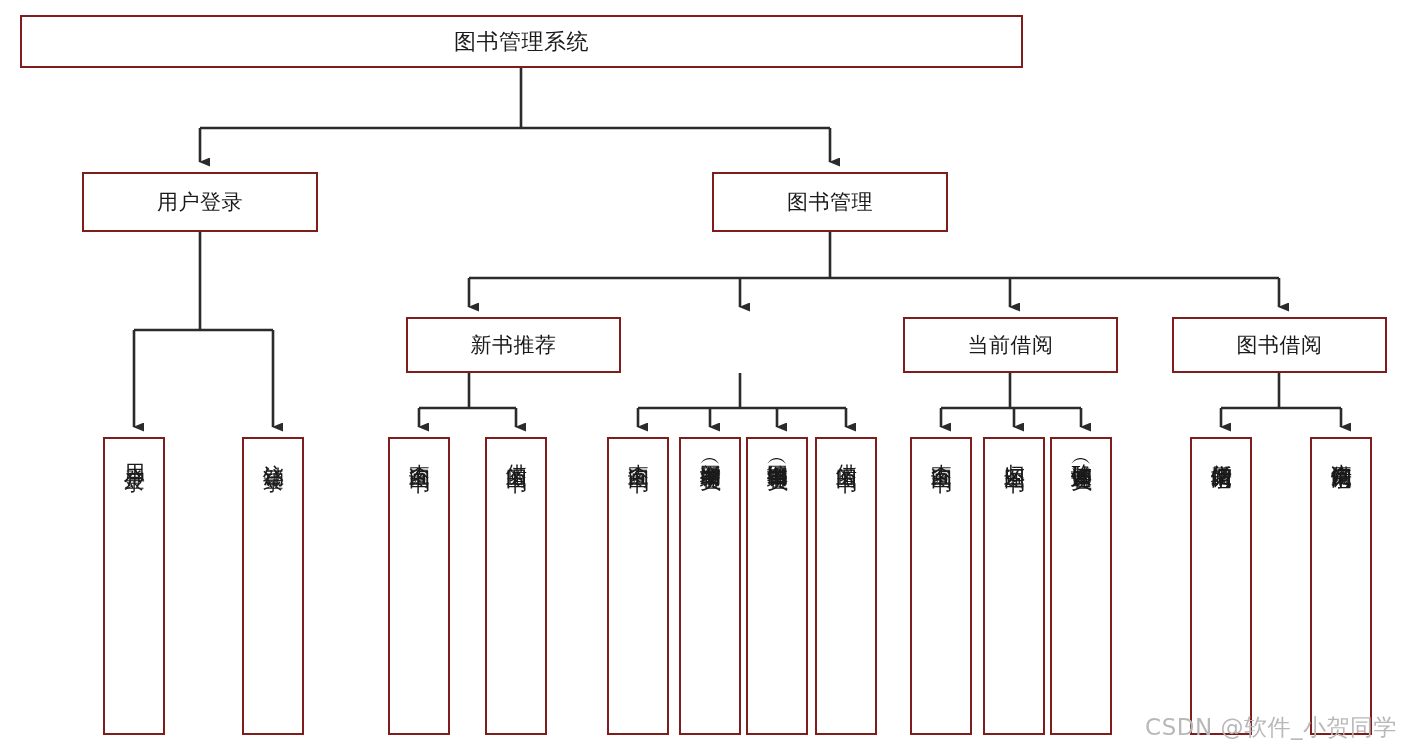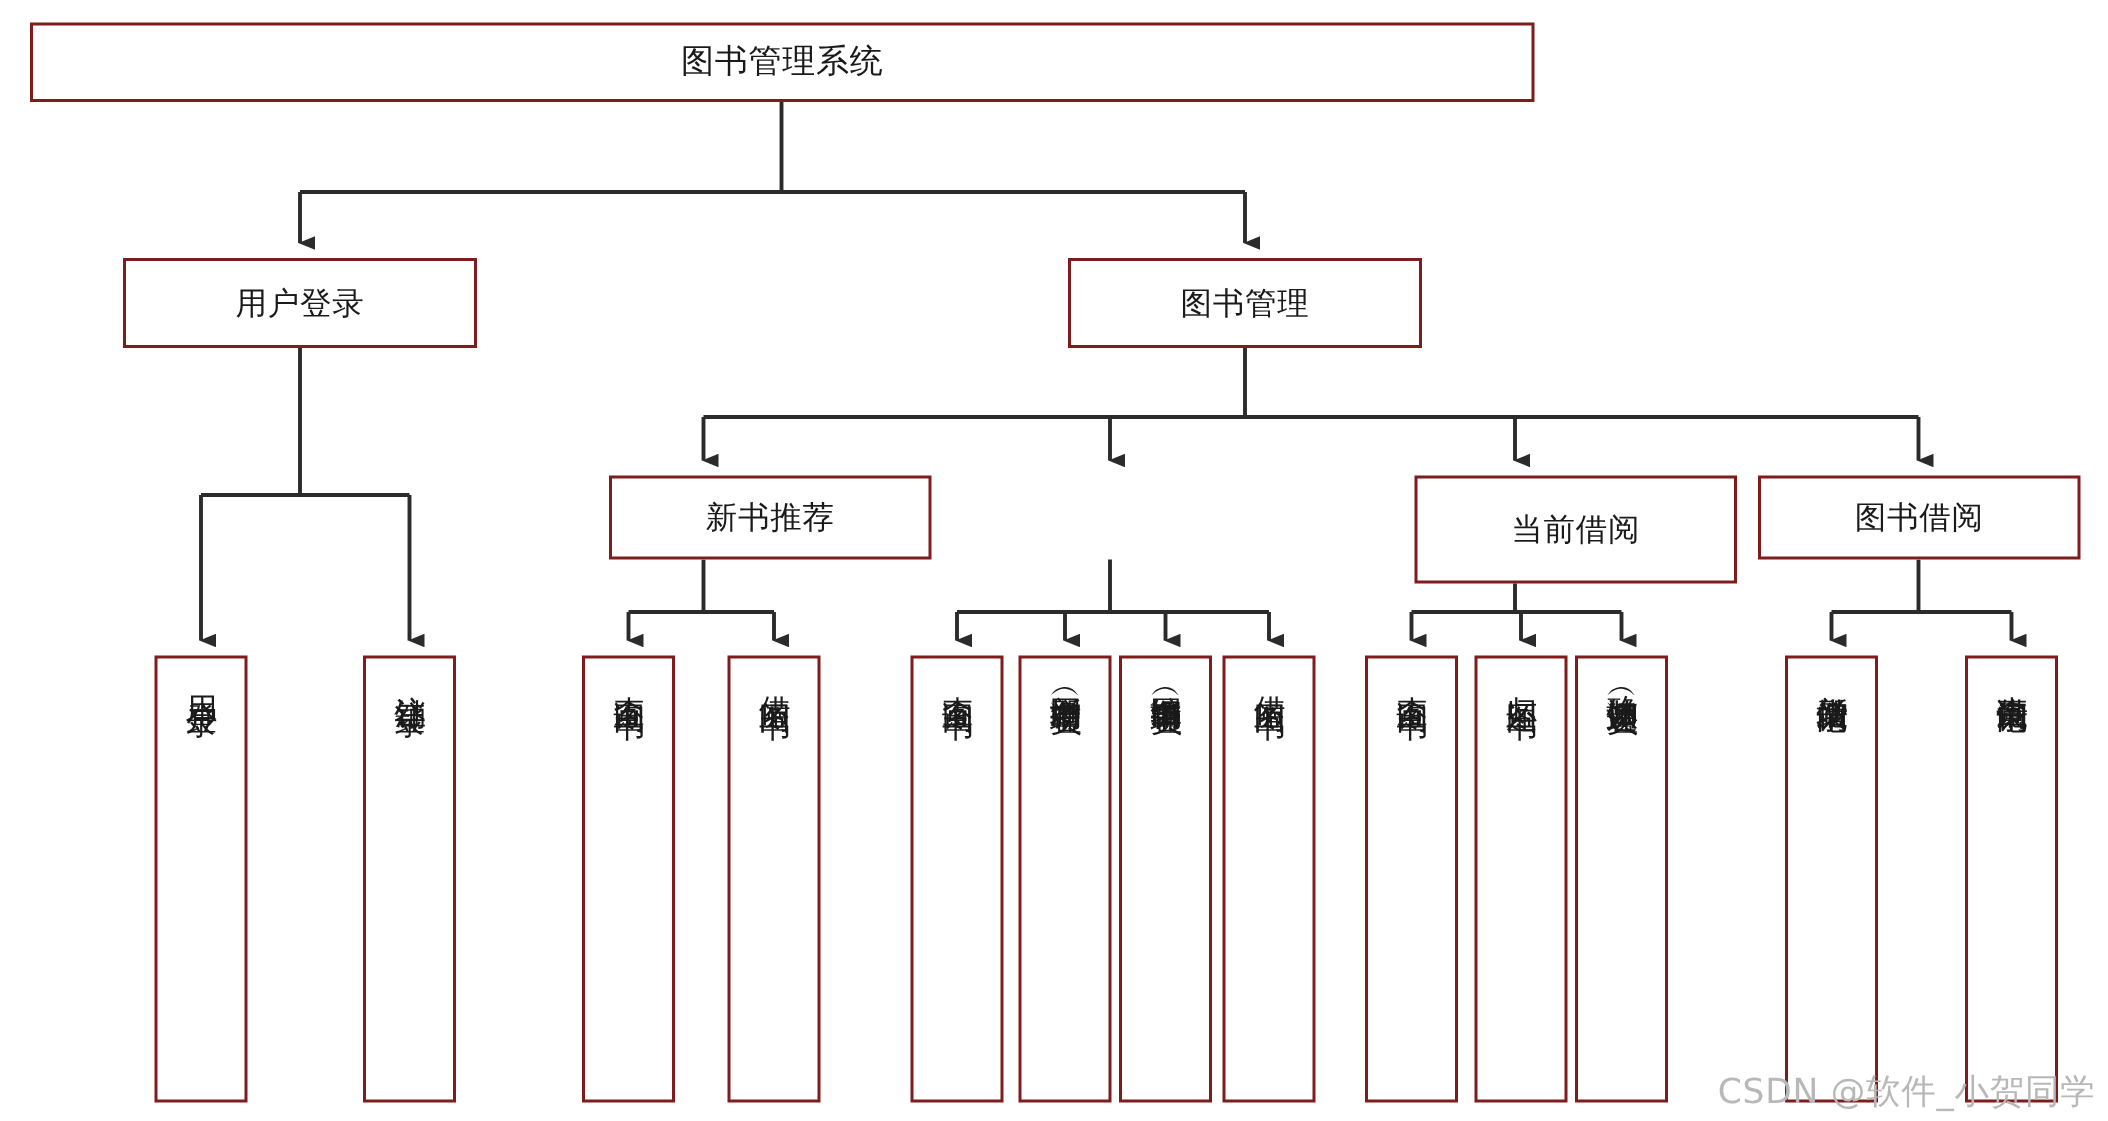--- a/index.html
+++ b/index.html
@@ -137,21 +137,21 @@
   <div class="node-box horizontal" style="left:82px; top:172px; width:236px; height:60px;">
     <span class="node-label">用户登录</span>
   </div>
   <div class="node-box horizontal" style="left:712px; top:172px; width:236px; height:60px;">
     <span class="node-label">图书管理</span>
   </div>
 
   <div class="node-box horizontal" style="left:362px; top:317px; width:215px; height:56px;margin-left:44px;">
     <span class="node-label">新书推荐</span>
   </div>
-  <div class="node-box horizontal" style="left:903px; top:317px; width:215px; height:72px;margin-left:40px;">
+  <div class="node-box horizontal" style="left:903px; top:317px; width:215px; height:56px;">
     <span class="node-label">当前借阅</span>
   </div>
   <div class="node-box horizontal" style="left:1172px; top:317px; width:215px; height:56px;">
     <span class="node-label">图书借阅</span>
   </div>
 
   <div class="node-box vertical" style="left:103px; top:437px; width:62px; height:298px;">
     <span class="node-label">用户登录</span>
   </div>
   <div class="node-box vertical" style="left:242px; top:437px; width:62px; height:298px;">

